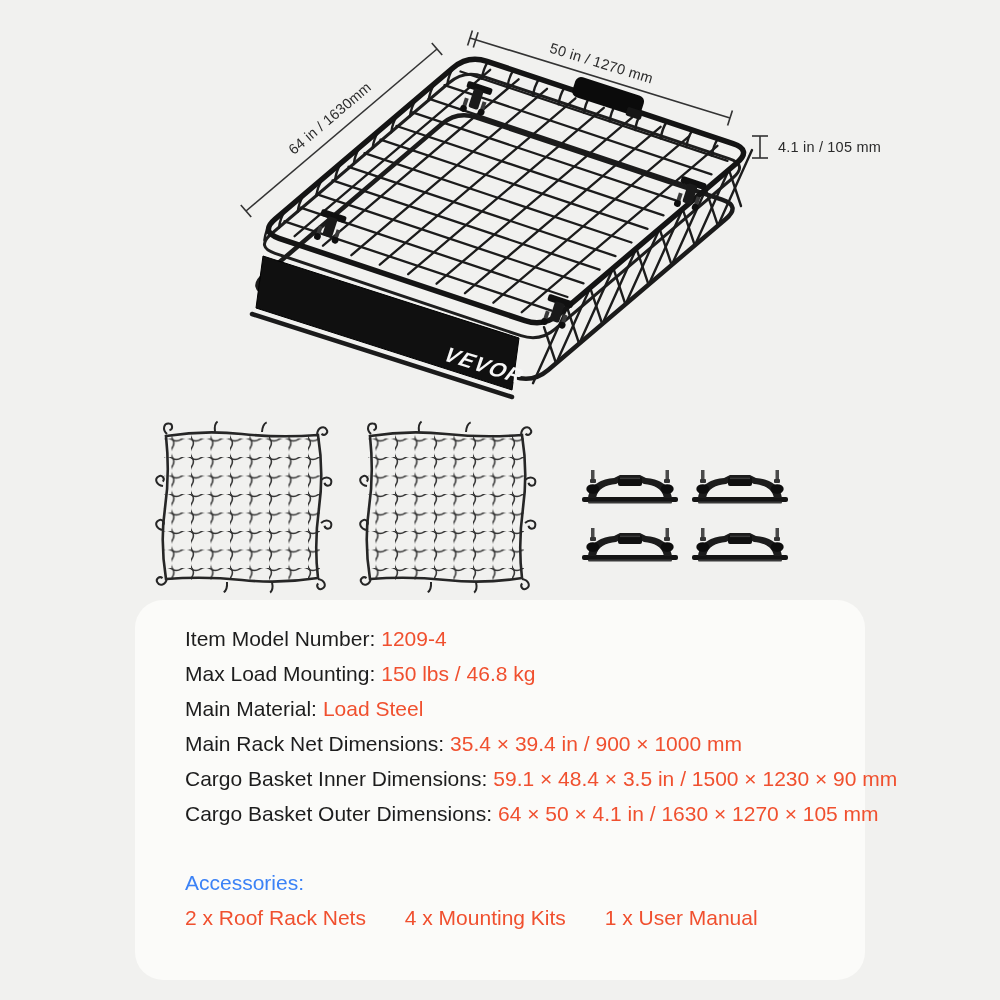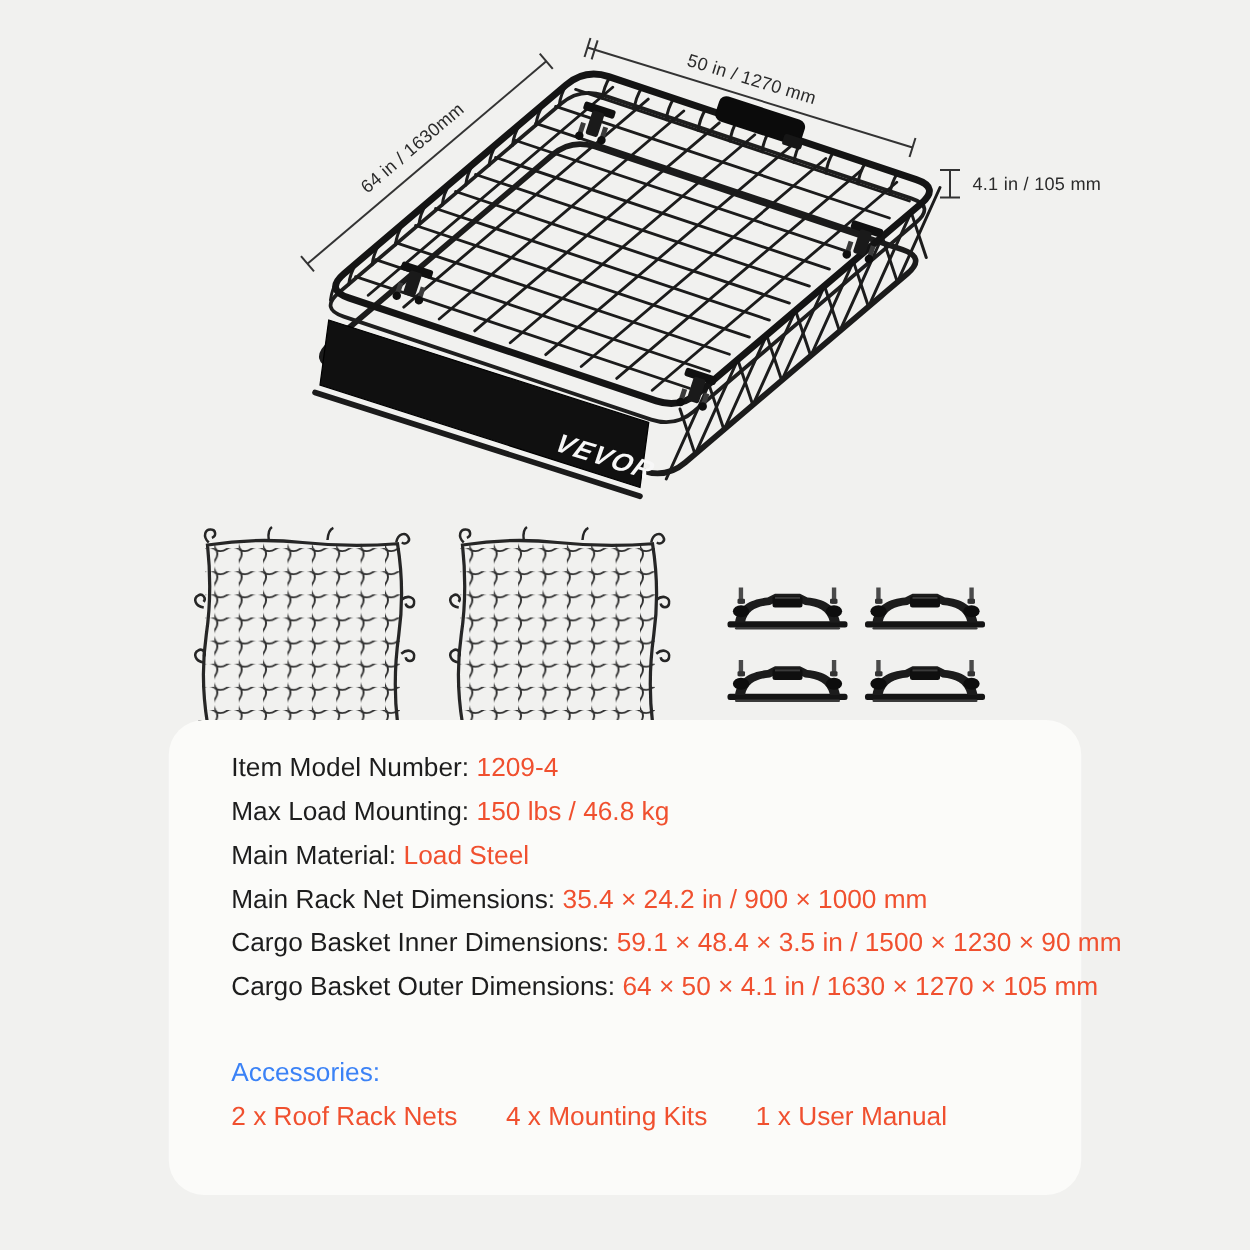--- a/index.html
+++ b/index.html
@@ -10,21 +10,21 @@
     position:relative;overflow:hidden;
     -webkit-font-smoothing:antialiased;
   }
   .canvas{position:absolute;inset:0;width:1000px;height:1000px;}
   svg text{user-select:none;}
 
   .dim-label{font-size:14.5px;fill:#2b2b2b;letter-spacing:.2px;}
   .brand-plate-text{font-size:21px;font-weight:bold;font-style:italic;fill:#f7f7f7;letter-spacing:1.5px;}
 
   .spec-card{
-    position:absolute;left:135px;top:576px;width:730px;height:380px;
+    position:absolute;left:135px;top:600px;width:730px;height:380px;
     background:#fbfbf9;border-radius:28px;
     box-sizing:border-box;padding:21px 20px 0 50px;
   }
   .spec-row{height:35px;line-height:35px;font-size:21px;white-space:nowrap;}
   .spec-label{color:#1d1d1d;}
   .spec-value{color:#f0502f;margin-left:6px;}
   .accessories-title{margin-top:34px;height:35px;line-height:35px;font-size:21px;color:#3b82f6;}
   .accessories-row{height:35px;line-height:35px;font-size:21px;white-space:nowrap;}
   .accessory-item{color:#f0502f;font-weight:normal;margin-right:33px;display:inline-block;}
   .accessory-item:last-child{margin-right:0;text-align:center;}
@@ -239,21 +239,21 @@
     <div class="spec-row">
       <span class="spec-label">Item Model Number:</span><span class="spec-value">1209-4</span>
     </div>
     <div class="spec-row">
       <span class="spec-label">Max Load Mounting:</span><span class="spec-value">150 lbs / 46.8 kg</span>
     </div>
     <div class="spec-row">
       <span class="spec-label">Main Material:</span><span class="spec-value">Load Steel</span>
     </div>
     <div class="spec-row">
-      <span class="spec-label">Main Rack Net Dimensions:</span><span class="spec-value">35.4 × 24.2 in / 900 × 1000 mm</span>
+      <span class="spec-label">Main Rack Net Dimensions:</span><span class="spec-value">35.4 × 39.4 in / 900 × 1000 mm</span>
     </div>
     <div class="spec-row">
       <span class="spec-label">Cargo Basket Inner Dimensions:</span><span class="spec-value">59.1 × 48.4 × 3.5 in / 1500 × 1230 × 90 mm</span>
     </div>
     <div class="spec-row">
       <span class="spec-label">Cargo Basket Outer Dimensions:</span><span class="spec-value">64 × 50 × 4.1 in / 1630 × 1270 × 105 mm</span>
     </div>
 
     <div class="accessories-title">Accessories:</div>
     <div class="accessories-row">

